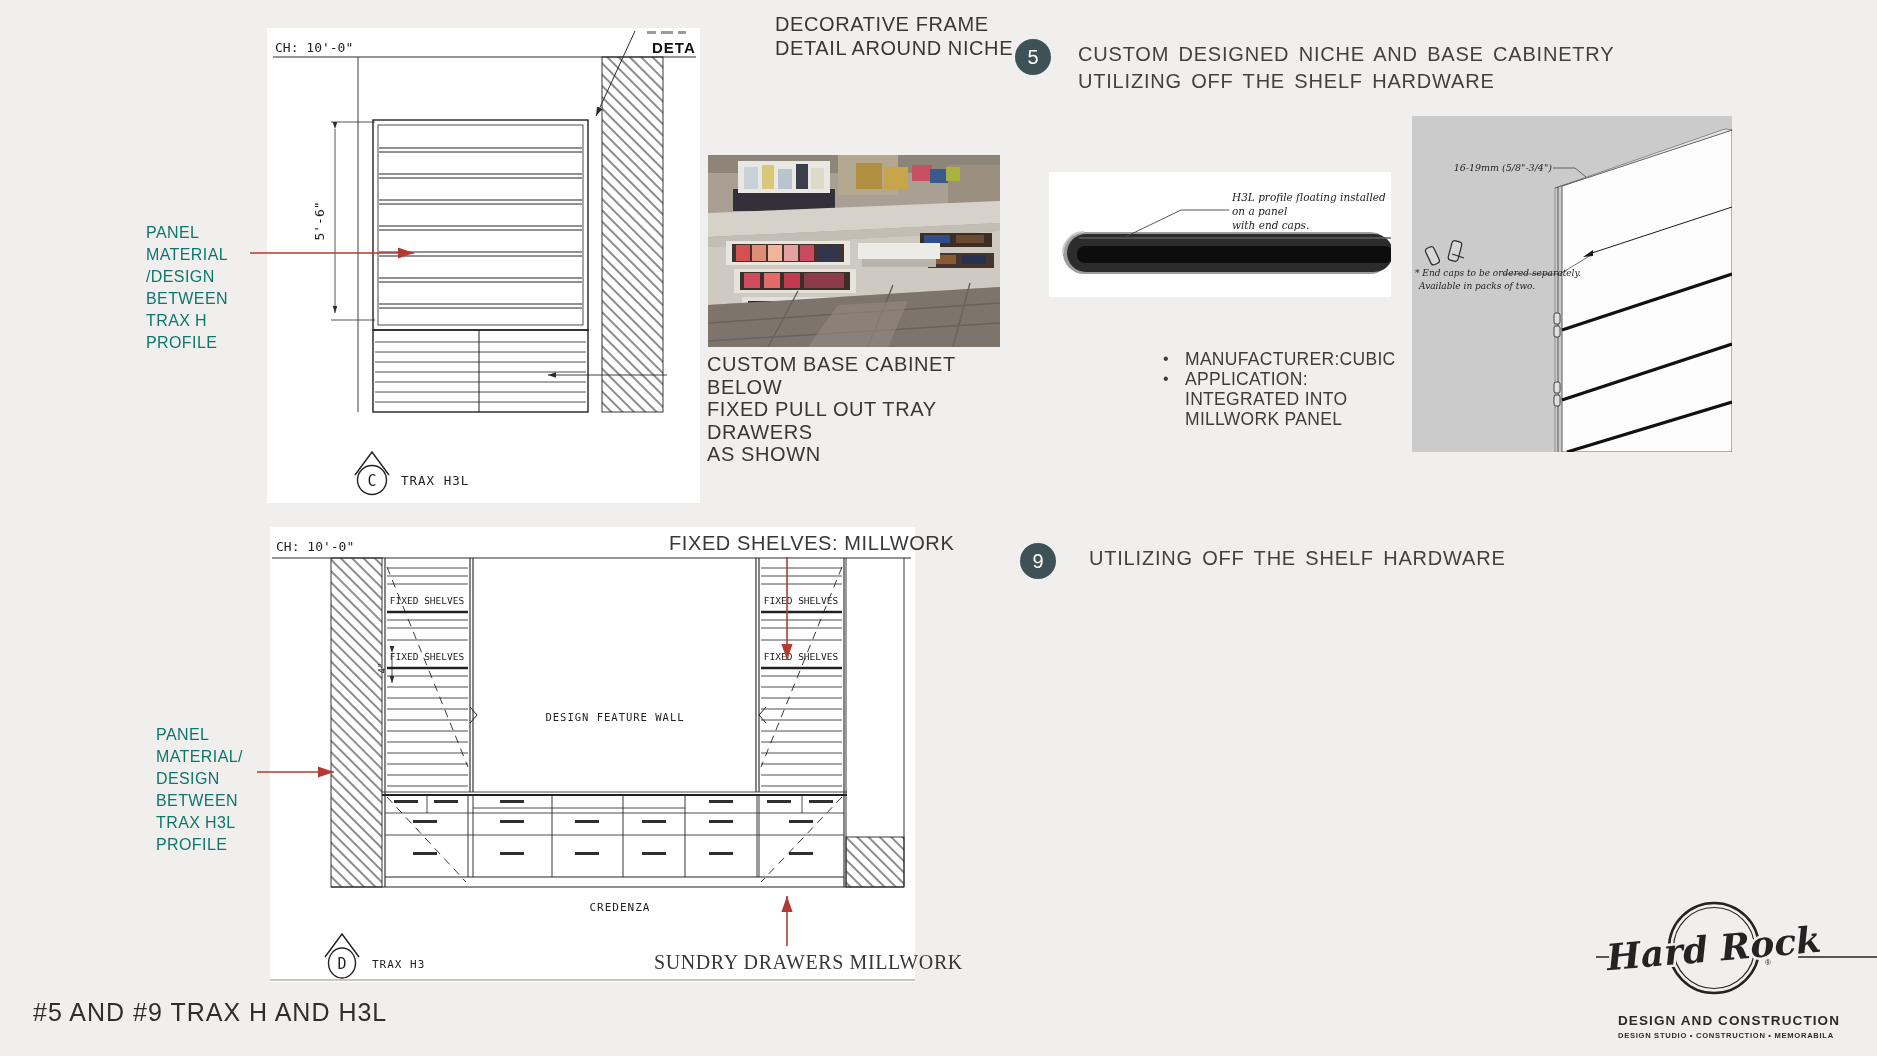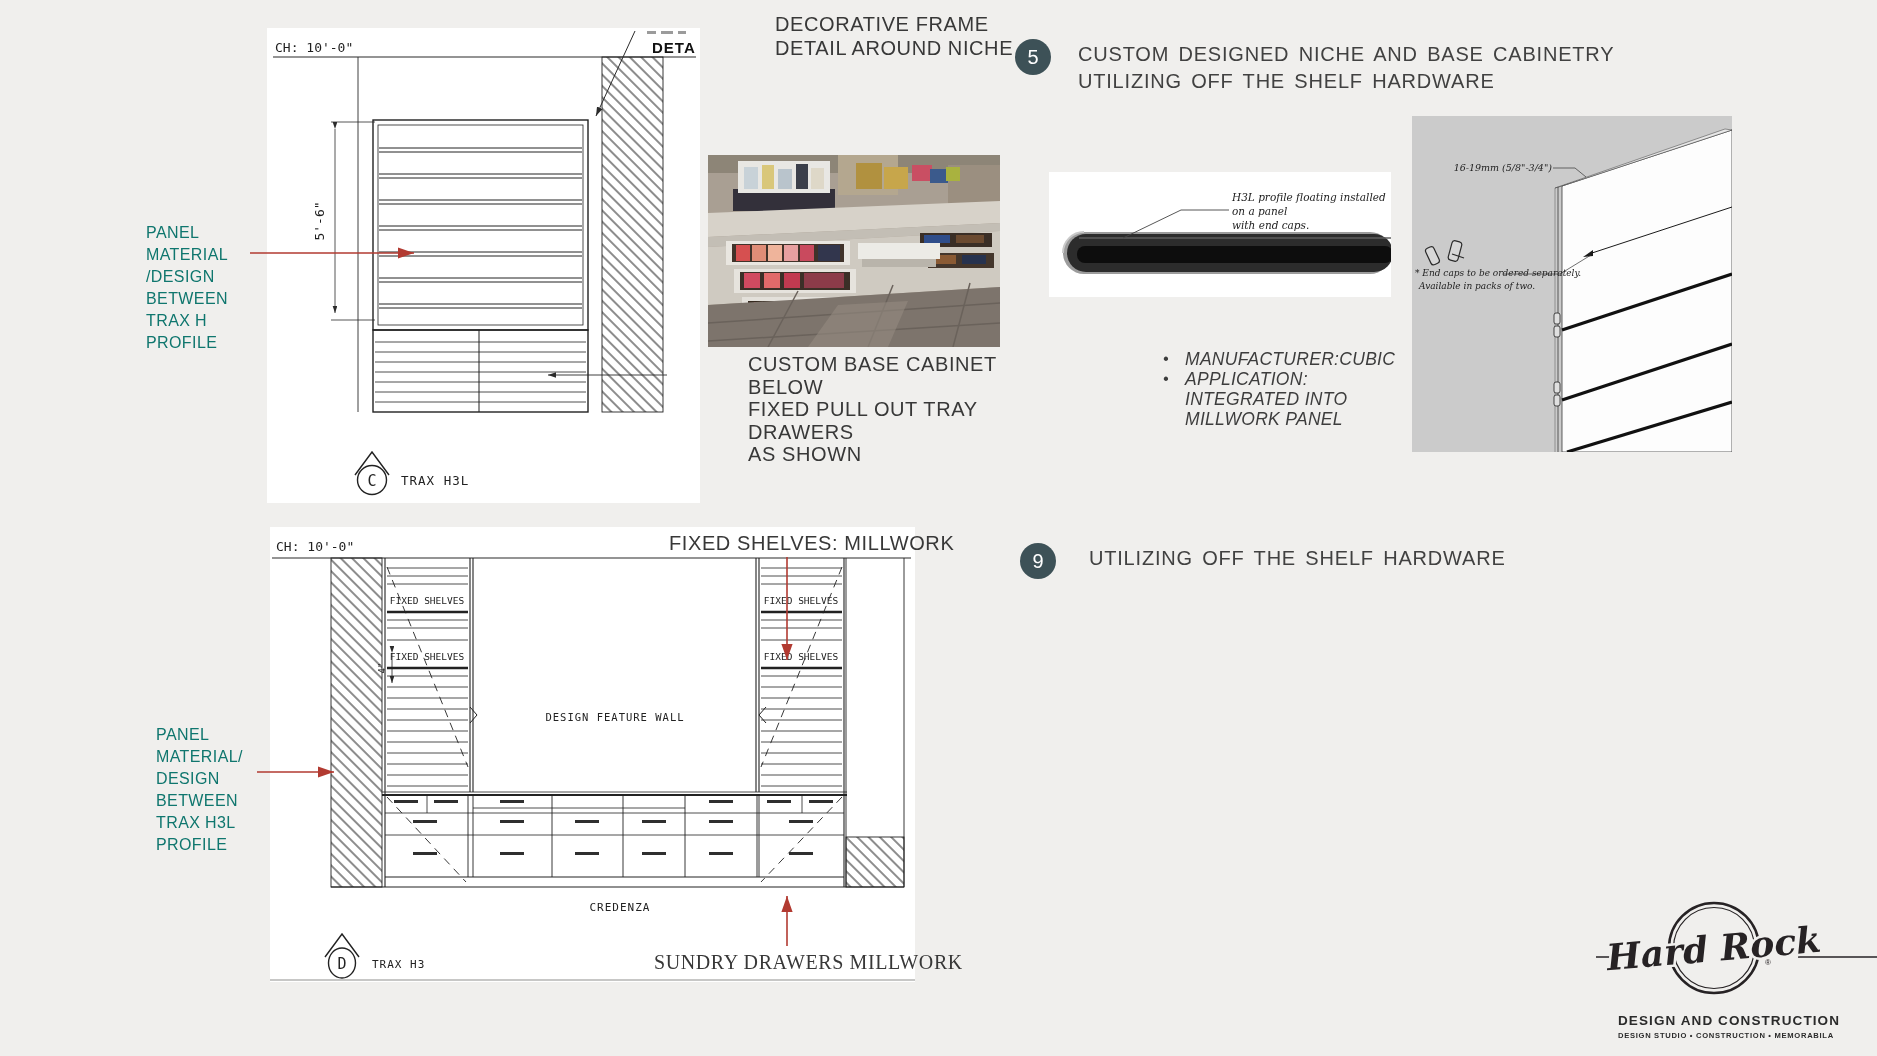--- a/index.html
+++ b/index.html
@@ -6,21 +6,21 @@
   #page{position:relative;width:1877px;height:1056px;background:#f0efed;overflow:hidden;
         font-family:"Liberation Sans",sans-serif;color:#3d3d3d;}
   .abs{position:absolute;}
   .callout{font-size:16px;line-height:22px;letter-spacing:.4px;color:#0f766e;}
   .heading{font-size:20px;line-height:24px;letter-spacing:.6px;color:#383838;}
   .notetxt{font-size:20px;line-height:27px;letter-spacing:.8px;word-spacing:3px;color:#414141;}
   .badge{width:36px;height:36px;border-radius:50%;color:#fff;font-size:20px;
          display:flex;align-items:center;justify-content:center;}
   .whitebox{background:#ffffff;}
   .speclist{font-size:17.5px;line-height:20px;letter-spacing:.3px;color:#3d3d3d;}
-  .specrow{position:relative;padding-left:22px;font-style:italic;}
+  .specrow{position:relative;padding-left:22px;}
   .specrow.bullet::before{content:"•";position:absolute;left:0;top:0;font-size:16px;}
   .cursive{font-style:italic;font-family:"DejaVu Serif",serif;}
   svg text{user-select:none;}
 </style>
 </head>
 <body>
 
 <div id="page">
 
   <div class="abs whitebox" style="left:267px;top:28px;width:433px;height:475px;">
@@ -323,21 +323,21 @@
         <line x1="0" y1="168" x2="292" y2="148"></line>
         <line x1="0" y1="186" x2="292" y2="168"></line>
         <line x1="60" y1="192" x2="90" y2="136"></line>
         <line x1="160" y1="192" x2="185" y2="130"></line>
         <line x1="245" y1="192" x2="262" y2="128"></line>
       </g>
       <polygon points="100,192 130,150 200,146 180,192" fill="#958b81" opacity="0.6"></polygon>
     </svg>
   </div>
 
-  <div class="abs heading" style="left:748px;top:353px;width:310px;line-height:22.5px;">
+  <div class="abs heading" style="left:707px;top:353px;width:310px;line-height:22.5px;">
     <div>CUSTOM BASE CABINET BELOW</div>
     <div>FIXED PULL OUT TRAY DRAWERS</div>
     <div>AS SHOWN</div>
   </div>
 
   <div class="abs badge" style="left:1015px;top:39px;background:#3d5157;">
     <span>5</span>
   </div>
   <div class="abs notetxt" style="left:1078px;top:41px;width:560px;">
     <div>CUSTOM  DESIGNED  NICHE AND BASE CABINETRY</div>
@@ -420,20 +420,21 @@
       <marker id="arwR" markerWidth="11" markerHeight="9" refX="10" refY="3.5" orient="auto">
         <path d="M0,0 L10,3.5 L0,7 Z" fill="#b23a31"></path>
       </marker>
     </defs>
     <line x1="250" y1="253" x2="414" y2="253" stroke="#b23a31" stroke-width="1.6" marker-end="url(#arwR)"></line>
     <line x1="257" y1="772" x2="334" y2="772" stroke="#b23a31" stroke-width="1.6" marker-end="url(#arwR)"></line>
     <line x1="787" y1="557" x2="787" y2="660" stroke="#b23a31" stroke-width="1.6" marker-end="url(#arwR)"></line>
     <line x1="787" y1="946" x2="787" y2="896" stroke="#b23a31" stroke-width="1.6" marker-end="url(#arwR)"></line>
   </svg>
 
+  <div class="abs" style="left:33px;top:998px;font-size:25px;letter-spacing:1px;color:#2e2e2e;">#5 AND #9 TRAX H AND H3L</div>
 
   <div class="abs" style="left:1572px;top:895px;width:305px;height:155px;">
     <svg width="305" height="155" viewBox="0 0 305 155">
       <circle cx="142" cy="53" r="45" fill="none" stroke="#262224" stroke-width="2.5"></circle>
       <circle cx="142" cy="53" r="40.5" fill="none" stroke="#262224" stroke-width="1.2"></circle>
       <line x1="24" y1="62" x2="58" y2="62" stroke="#262224" stroke-width="1.5"></line>
       <line x1="226" y1="62" x2="305" y2="62" stroke="#262224" stroke-width="1.5"></line>
       <text x="142" y="66" text-anchor="middle" font-family="DejaVu Serif, serif" font-style="italic" font-weight="bold" font-size="36" fill="#262224" stroke="#f0efed" stroke-width="5" paint-order="stroke" transform="rotate(-5 142 56)">Hard Rock</text>
       <text x="193" y="70" font-size="8" fill="#262224">®</text>
     </svg>

